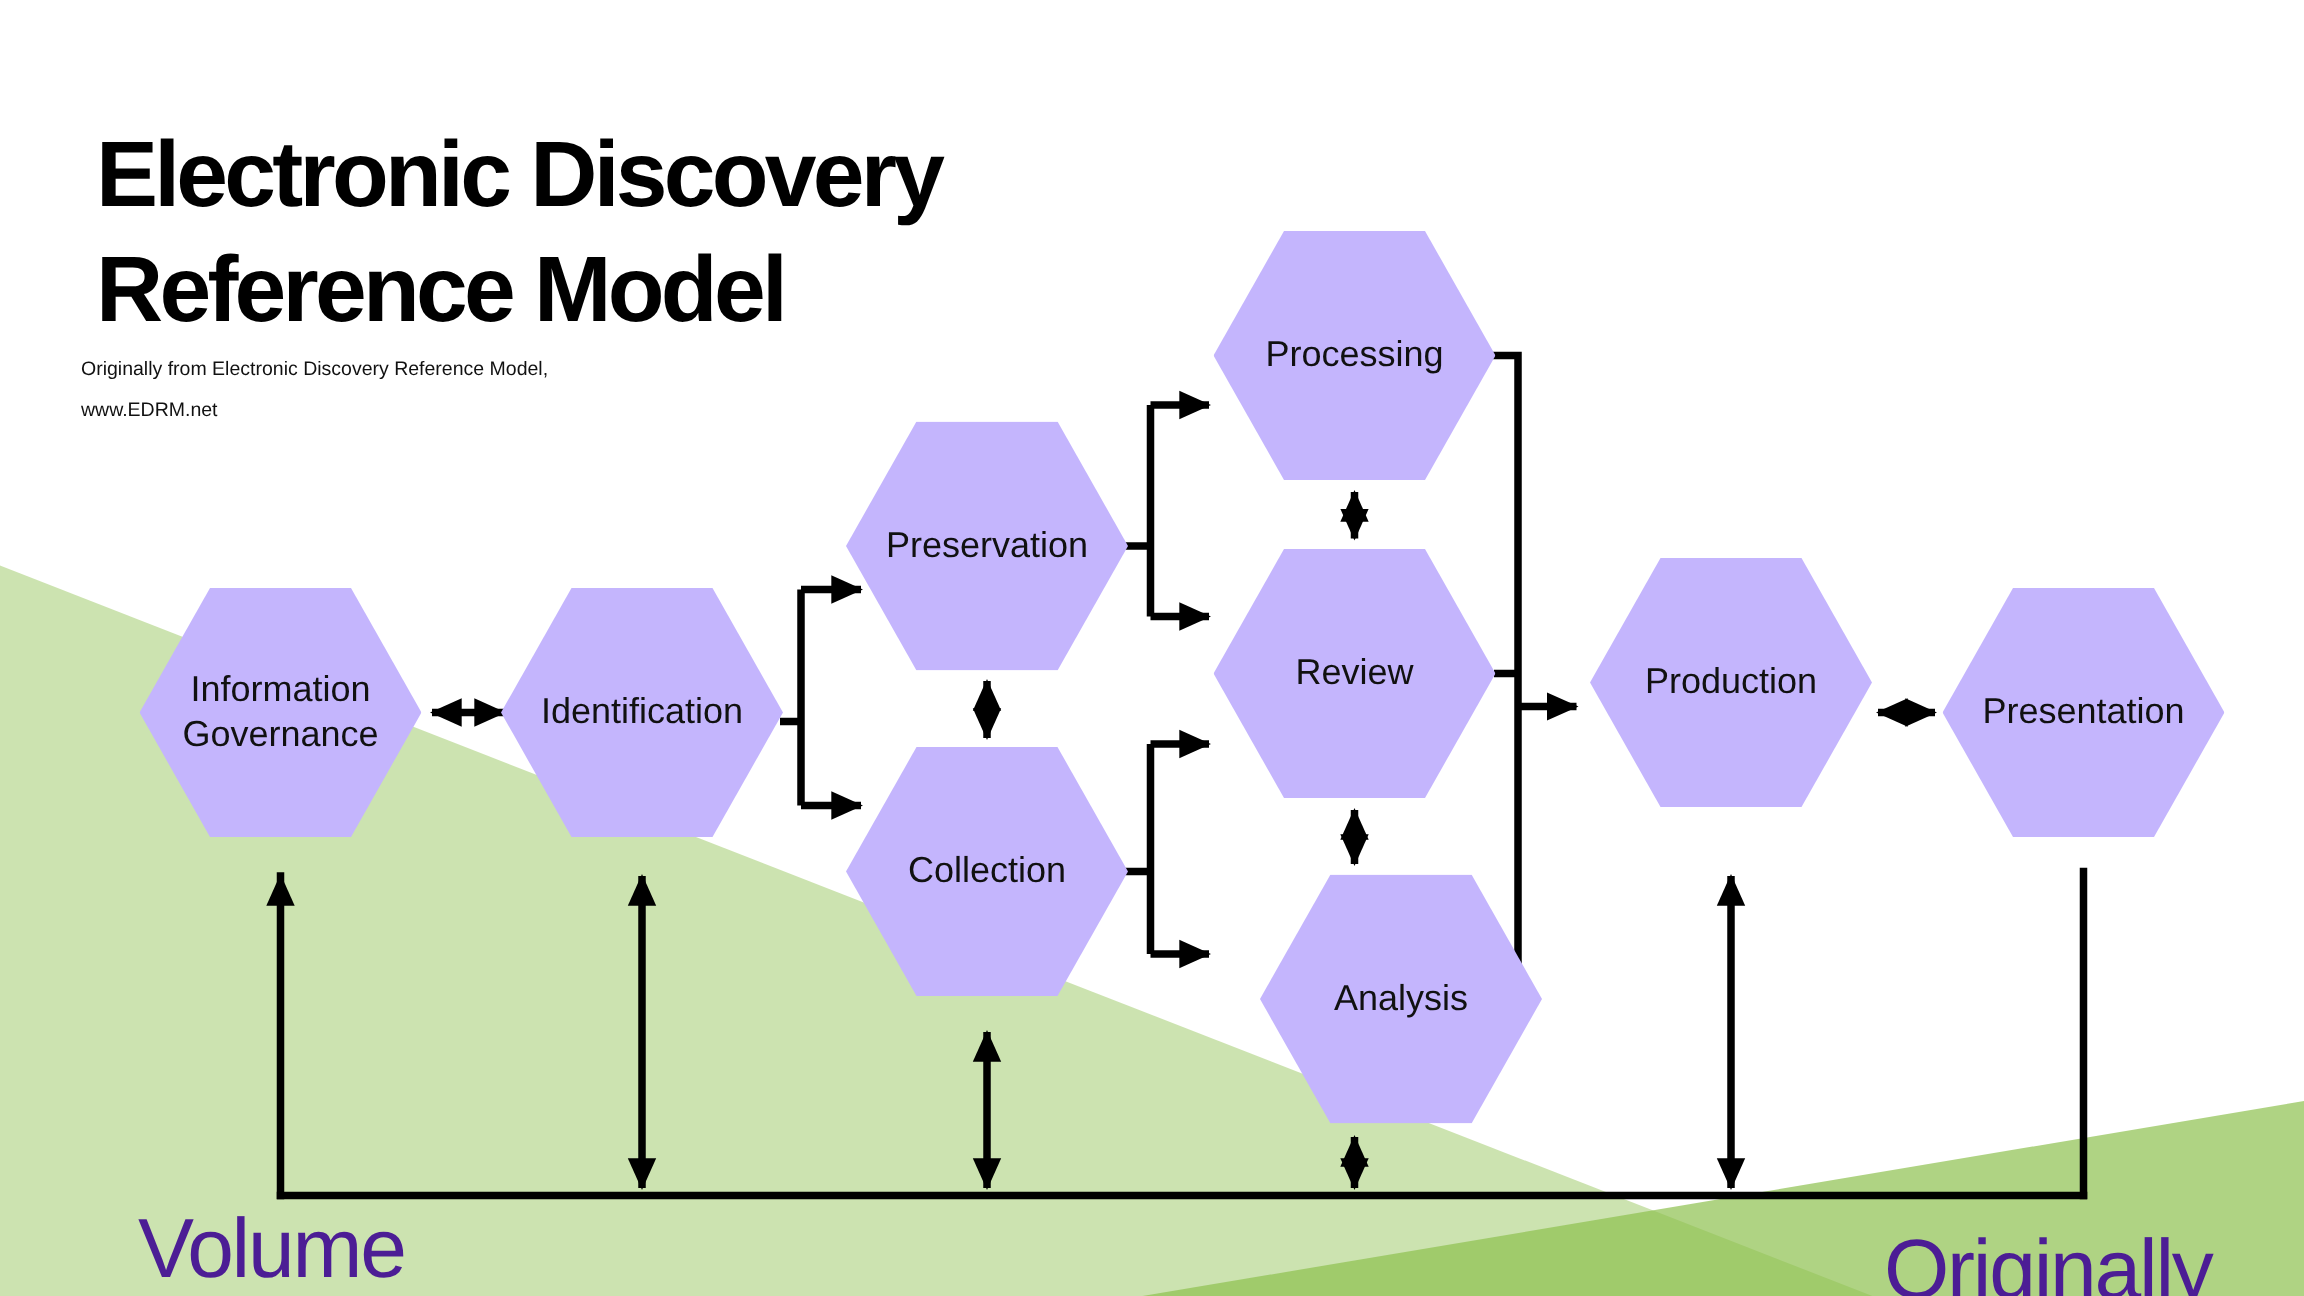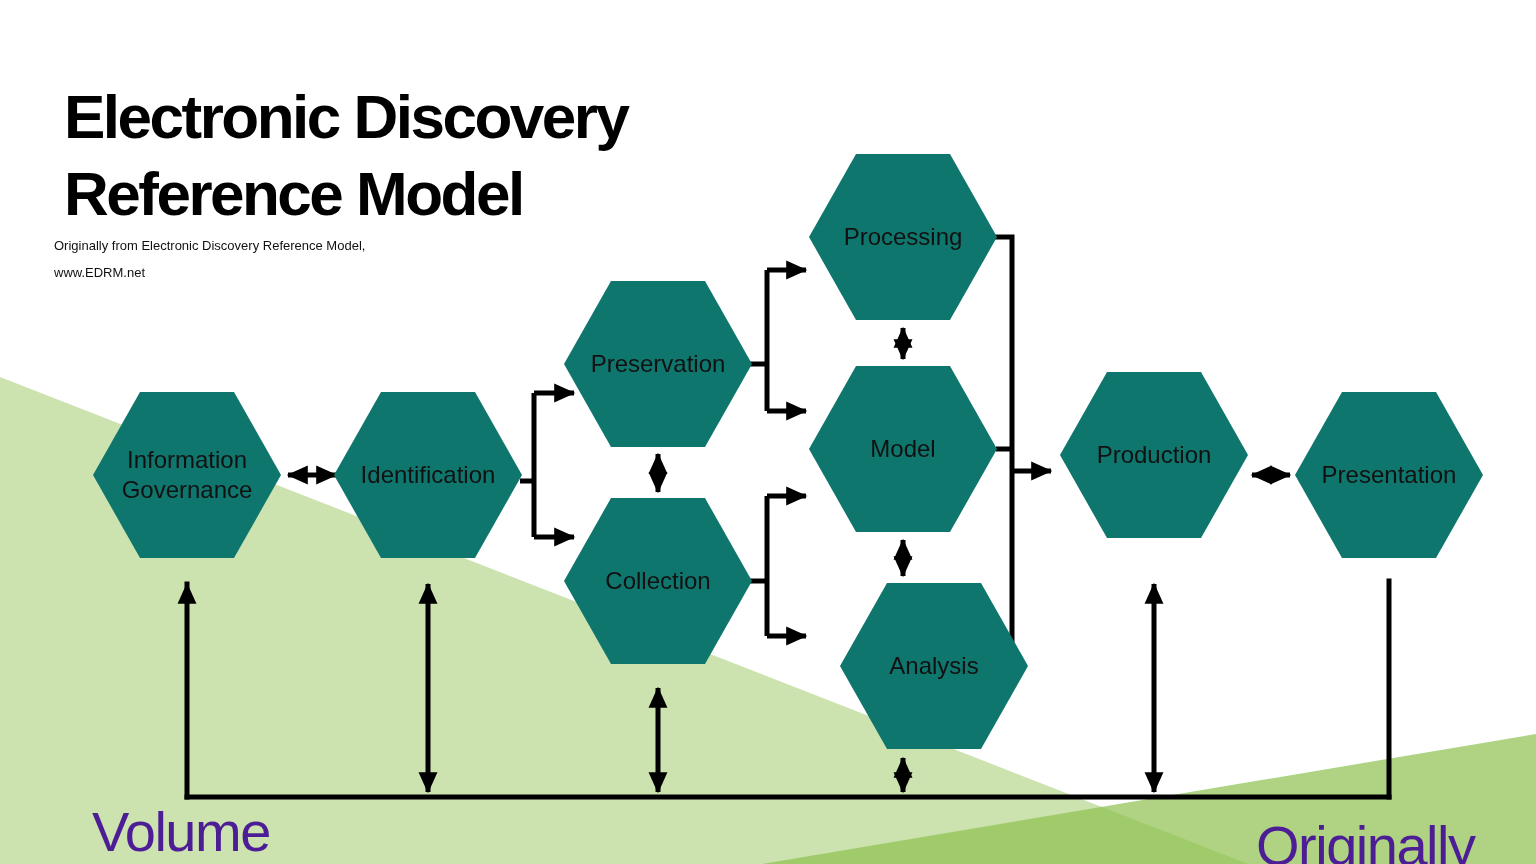--- a/index.html
+++ b/index.html
@@ -10,21 +10,21 @@
     overflow:hidden;
     font-family:"Liberation Sans", sans-serif;
     color:#000;
     margin-top:44px;
   }
   .bg-svg{position:absolute;left:0;top:0;width:1536px;height:864px;}
 
   .hex{
     position:absolute;
     width:188px;height:166px;
-    background:#0f766e;
+    background:#c4b5fd;
     clip-path:polygon(0 50%,25% 0,75% 0,100% 50%,75% 100%,25% 100%);
     display:flex;align-items:center;justify-content:center;
     text-align:center;
   }
   .hex-label{
     font-size:24px;
     line-height:1.25;
     color:#111;
     padding:0 24px;
   }
@@ -119,21 +119,21 @@
   <div class="hex" style="left:564px;top:237px">
     <span class="hex-label">Preservation</span>
   </div>
   <div class="hex" style="left:564px;top:454px">
     <span class="hex-label">Collection</span>
   </div>
   <div class="hex" style="left:809px;top:110px">
     <span class="hex-label">Processing</span>
   </div>
   <div class="hex" style="left:809px;top:322px">
-    <span class="hex-label">Model</span>
+    <span class="hex-label">Review</span>
   </div>
   <div class="hex" style="left:840px;top:539px">
     <span class="hex-label">Analysis</span>
   </div>
   <div class="hex" style="left:1060px;top:328px">
     <span class="hex-label">Production</span>
   </div>
   <div class="hex" style="left:1295px;top:348px">
     <span class="hex-label">Presentation</span>
   </div>

